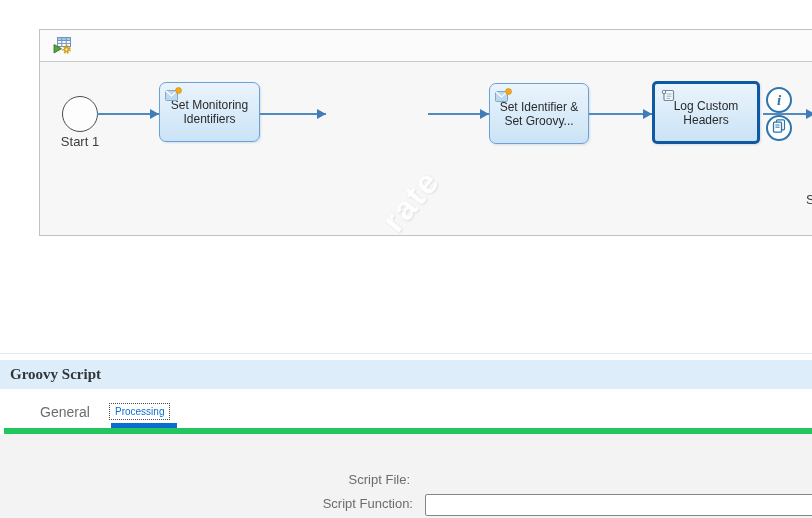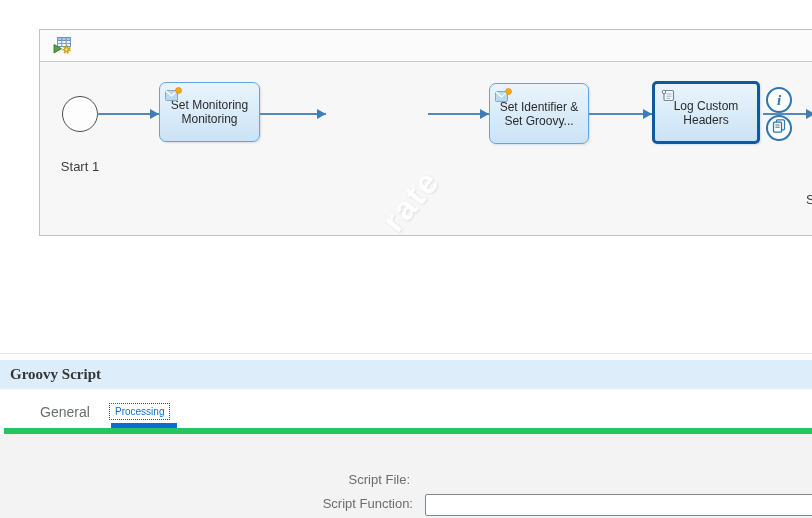--- a/index.html
+++ b/index.html
@@ -10,21 +10,21 @@
   
   .canvas { position:absolute; left:39px; top:29px; width:780px; height:207px;
             border:1px solid #c2c2c2; background:#f7f7f7; overflow:hidden; }
   .canvas-header { position:absolute; left:0; top:0; width:100%; height:32px;
                    background:#fbfbfb; border-bottom:1px solid #c9c9c9; }
   .canvas-header .hdr-icon { position:absolute; left:13px; top:7px; }
 
   .start-event { position:absolute; left:22px; top:66px; width:36px; height:36px;
                  border:1.5px solid #4c4c4c; border-radius:50%; background:#fdfdfd; }
   .start-label { position:absolute; left:0px; top:104px; width:80px; text-align:center;
-                 font-size:13px; color:#3c3c3c;margin-top:25px; }
+                 font-size:13px; color:#3c3c3c; }
 
   .step { position:absolute; border:1.5px solid #68a2d8; border-radius:7px;
           background:linear-gradient(#eaf4fc,#cbe3f6);
           box-shadow:1px 1px 2px rgba(110,150,190,0.25);
           display:flex; flex-direction:column; align-items:center; justify-content:center;
           font-size:12px; line-height:14px; color:#2a2a2a; text-align:center; }
   .step.selected { border:3px solid #10589f; border-radius:5px; }
   .step .step-icon { position:absolute; top:4px; left:5px; }
   .step1 { left:119px; top:52px; width:101px; height:60px; }
   .step2 { left:286px; top:52px; width:102px; height:61px; }
@@ -111,21 +111,21 @@
 
     <div class="step step1">
       <span class="step-icon">
         <svg width="17" height="15" viewBox="0 0 17 15">
           <rect x="0.5" y="3.5" width="12" height="10" rx="1" fill="#bdd9ef" stroke="#7fa8cc"></rect>
           <path d="M0.5,3.5 L6.5,9 L12.5,3.5" fill="none" stroke="#ffffff" stroke-width="1.2"></path>
           <circle cx="13.5" cy="3.5" r="3" fill="#f3aa18" stroke="#d18a00" stroke-width="0.6"></circle>
         </svg>
       </span>
       <span>Set Monitoring</span>
-      <span>Monitoring</span>
+      <span>Identifiers</span>
     </div>
 
 
     <div class="step step3">
       <span class="step-icon">
         <svg width="17" height="15" viewBox="0 0 17 15">
           <rect x="0.5" y="3.5" width="12" height="10" rx="1" fill="#bdd9ef" stroke="#7fa8cc"></rect>
           <path d="M0.5,3.5 L6.5,9 L12.5,3.5" fill="none" stroke="#ffffff" stroke-width="1.2"></path>
           <circle cx="13.5" cy="3.5" r="3" fill="#f3aa18" stroke="#d18a00" stroke-width="0.6"></circle>
         </svg>

